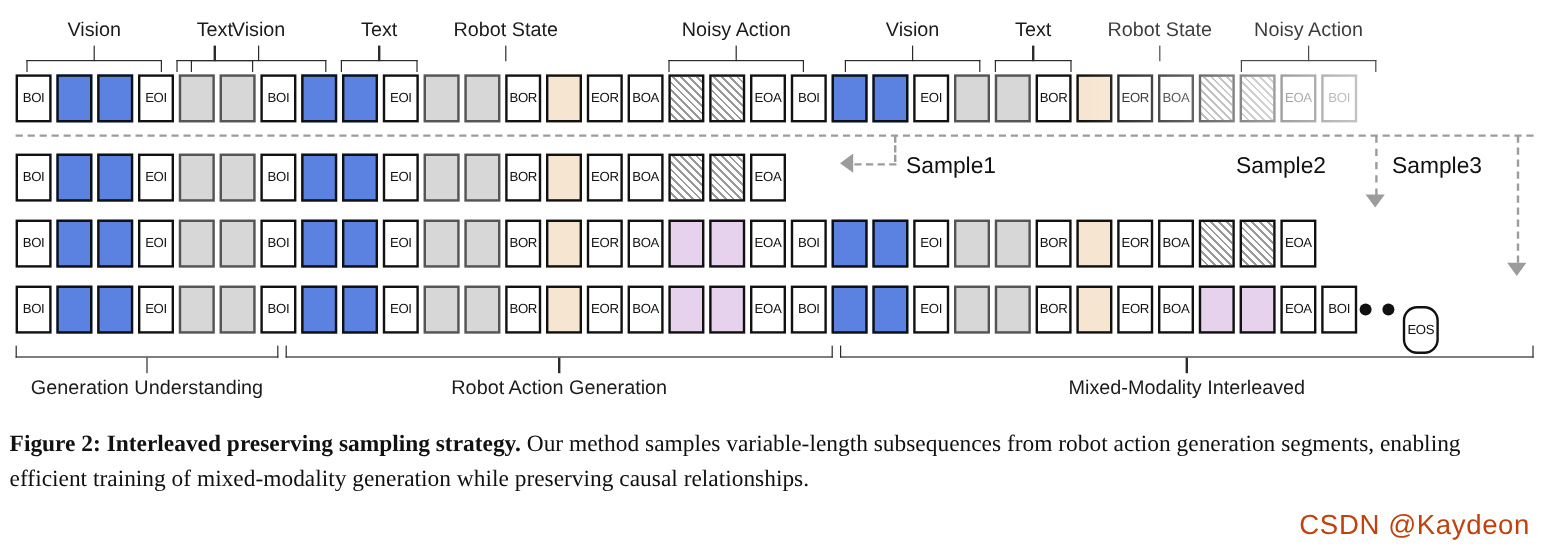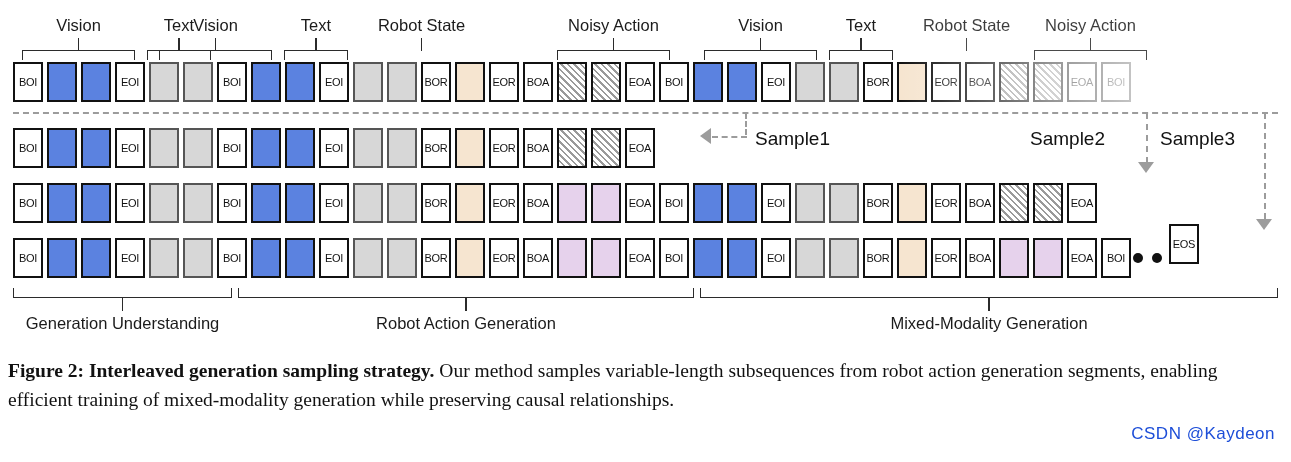--- a/index.html
+++ b/index.html
@@ -108,22 +108,22 @@
     font-family:"Liberation Serif",serif;
     font-size:19.5px;
     line-height:29px;
     color:#111;
     text-align:left;
   }
   #caption b{font-weight:bold;}
   #watermark{
     position:absolute;right:16px;top:424px;
     font-family:"Liberation Sans",sans-serif;
-    font-size:17px;
-    color:#1d4ed8;
+    font-size:23px;
+    color:#c2410c;
     letter-spacing:0.5px;
     white-space:nowrap;
   }
 </style>
 </head>
 <body>
 
 <div id="fig">
     <div class="tok special" style="left: 13px; top: 62px;">BOI</div>
     <div class="tok vision" style="left: 47px; top: 62px;"></div>
@@ -239,21 +239,21 @@
     <div class="tok special" style="left: 931px; top: 238px;">EOR</div>
     <div class="tok special" style="left: 965px; top: 238px;">BOA</div>
     <div class="tok denoised" style="left: 999px; top: 238px;"></div>
     <div class="tok denoised" style="left: 1033px; top: 238px;"></div>
     <div class="tok special" style="left: 1067px; top: 238px;">EOA</div>
     <div class="tok special" style="left: 1101px; top: 238px;">BOI</div>
     <div class="dots" style="left: 1133px; top: 238px;">
       <i></i>
       <i></i>
     </div>
-    <div class="tok special" style="left: 1169px; top: 224px;">EOS</div>
+    <div class="tok special" style="left: 1169px; top: 255px; border-radius: 12px;">EOS</div>
     <div class="fade" style="left: 900px; width: 391px; height: 110px; top: 0px;"></div>
     <div class="brk" style="left: 22px; top: 50px; width: 113px;">
       <div class="bar"></div>
       <div class="stem"></div>
       <div class="lbl">Vision</div>
     </div>
     <div class="brk" style="left: 147px; top: 50px; width: 64px;">
       <div class="bar"></div>
       <div class="stem"></div>
       <div class="lbl">Text</div>
@@ -302,32 +302,32 @@
       <div class="lbl">Generation Understanding</div>
     </div>
     <div class="brk down" style="left: 238px; top: 288px; width: 456px;">
       <div class="bar"></div>
       <div class="stem"></div>
       <div class="lbl">Robot Action Generation</div>
     </div>
     <div class="brk down" style="left: 700px; top: 288px; width: 578px;">
       <div class="bar"></div>
       <div class="stem"></div>
-      <div class="lbl">Mixed-Modality Generation</div>
+      <div class="lbl">Mixed-Modality Interleaved</div>
     </div>
     <div class="hdash" style="left: 13px; top: 112px; width: 1265px;"></div>
     <div class="vdash" style="left: 745px; top: 113px; height: 22px;"></div>
     <div class="hdash" style="left: 712px; top: 136px; width: 35px;"></div>
     <div class="arrow-left" style="left: 700px; top: 128px;"></div>
     <div class="vdash" style="left: 1146px; top: 113px; height: 50px;"></div>
     <div class="arrow-down" style="left: 1138px; top: 162px;"></div>
     <div class="vdash" style="left: 1264px; top: 113px; height: 106px;"></div>
     <div class="arrow-down" style="left: 1256px; top: 219px;"></div>
     <div class="slabel" style="left: 755px; top: 128px;">Sample1</div>
     <div class="slabel" style="left: 1030px; top: 128px;">Sample2</div>
     <div class="slabel" style="left: 1160px; top: 128px;">Sample3</div>
   </div>
 
 <div id="caption">
-  <b>Figure 2: Interleaved generation sampling strategy.</b><span> Our method samples variable-length subsequences from robot action generation segments, enabling efficient training of mixed-modality generation while preserving causal relationships.</span>
+  <b>Figure 2: Interleaved preserving sampling strategy.</b><span> Our method samples variable-length subsequences from robot action generation segments, enabling efficient training of mixed-modality generation while preserving causal relationships.</span>
 </div>
 
 <div id="watermark">CSDN @Kaydeon</div>
 
 </body></html>

